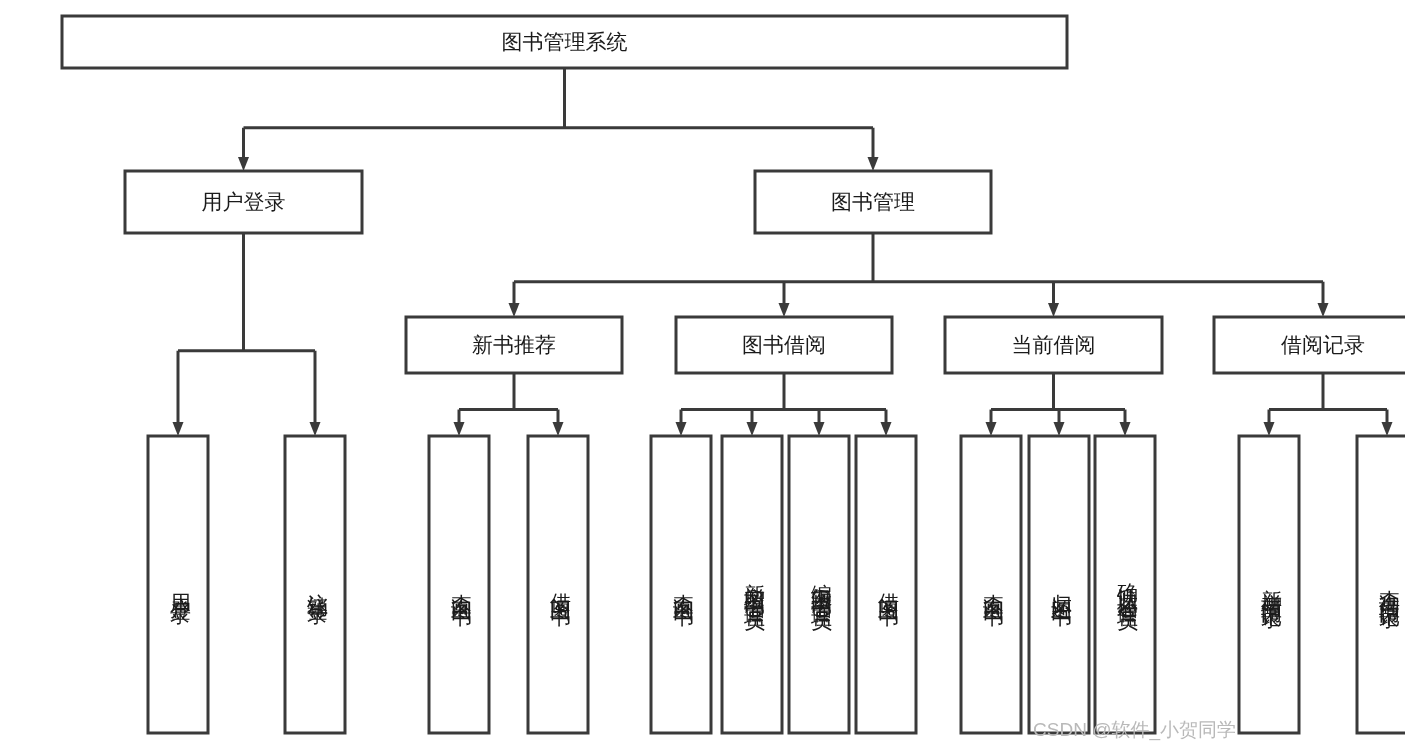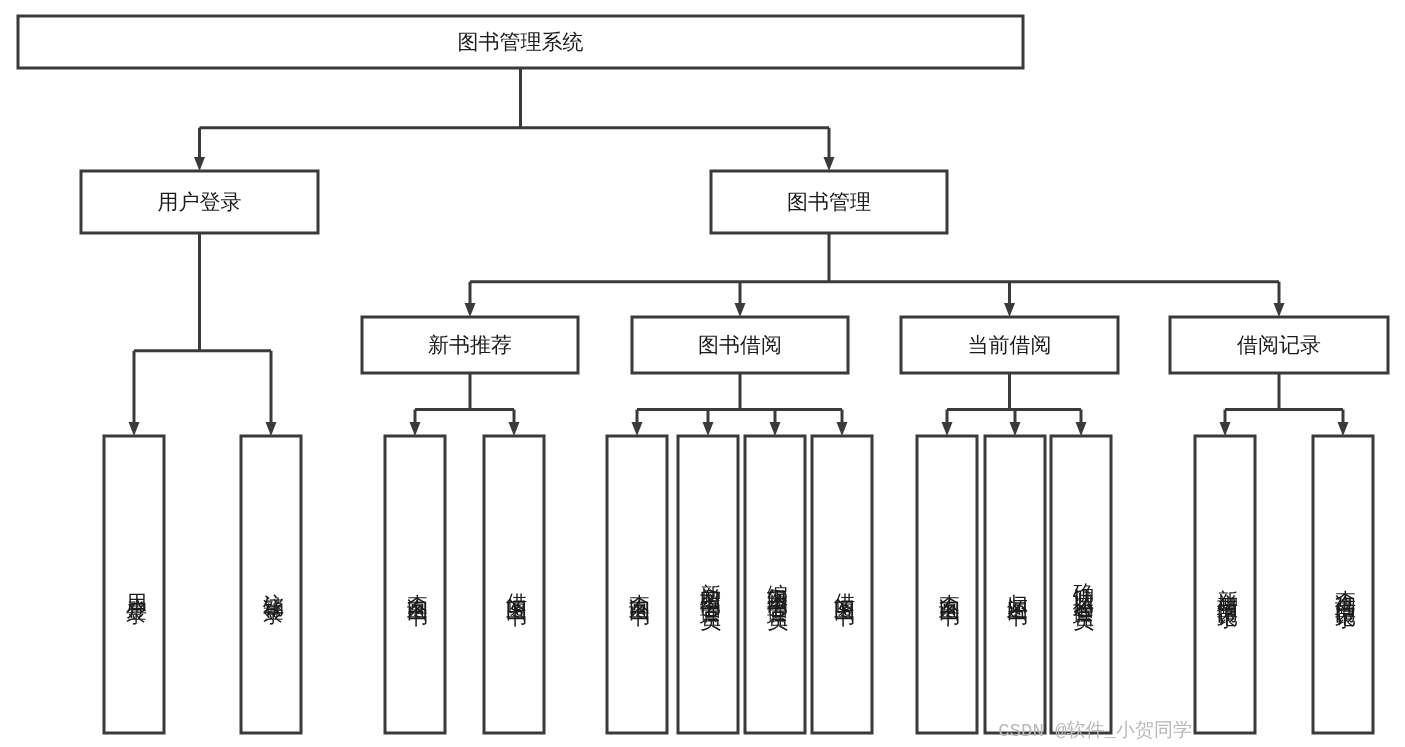--- a/index.html
+++ b/index.html
@@ -11,20 +11,21 @@
     width: 1405px;
     height: 747px;
     font-family: "Liberation Sans", "DejaVu Sans", sans-serif;
     overflow: hidden;
     position: relative;
   }
   #diagram-root {
     position: relative;
     width: 1200px;
     height: 747px;
+    margin-left: 44px;
   }
   svg#chart-svg {
     position: absolute;
     top: 0;
     left: 0;
     width: 1405px;
     height: 747px;
     display: block;
   }
   .node-box {
@@ -54,21 +55,21 @@
     fill: #1b1b1b;
     text-anchor: middle;
     dominant-baseline: middle;
     writing-mode: vertical-rl;
     letter-spacing: 4px;
   }
   .watermark {
     position: absolute;
     right: 8px;
     bottom: 4px;
-    font-family: Liberation Mono, monospace;
+    font-family: Liberation Sans, sans-serif;
     font-size: 19px;
     color: #b9b9b9;
     white-space: nowrap;
     pointer-events: none;
     user-select: none;
   }
 </style>
 </head>
 <body>
 

